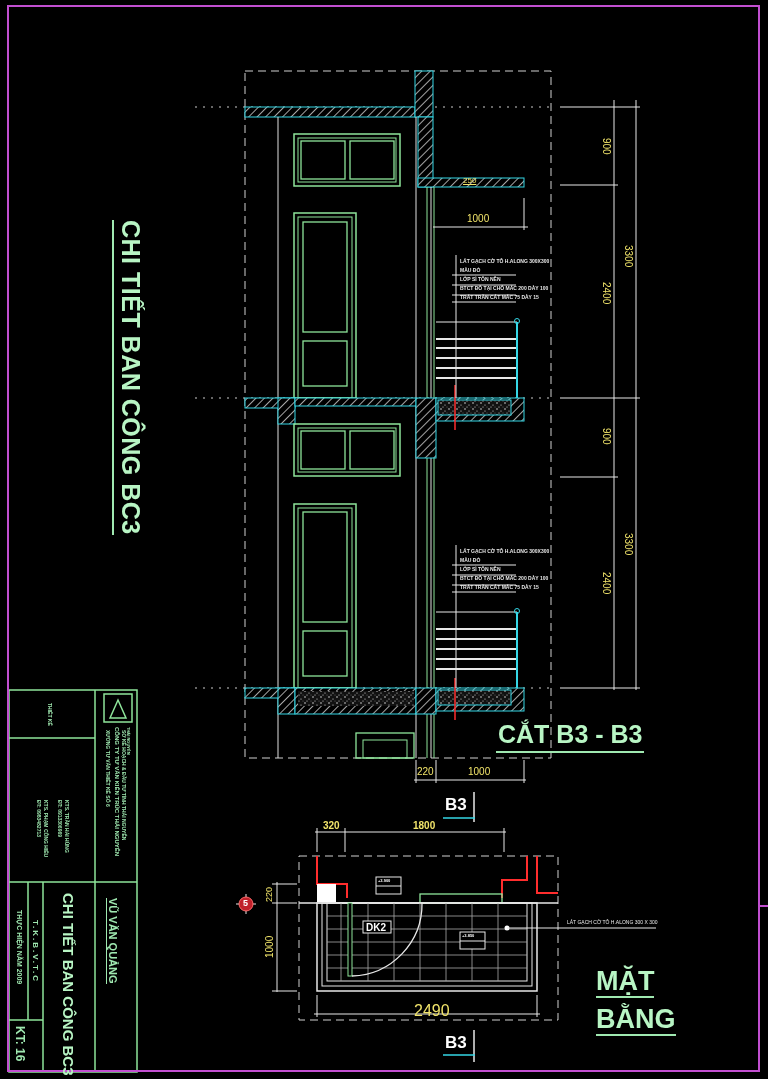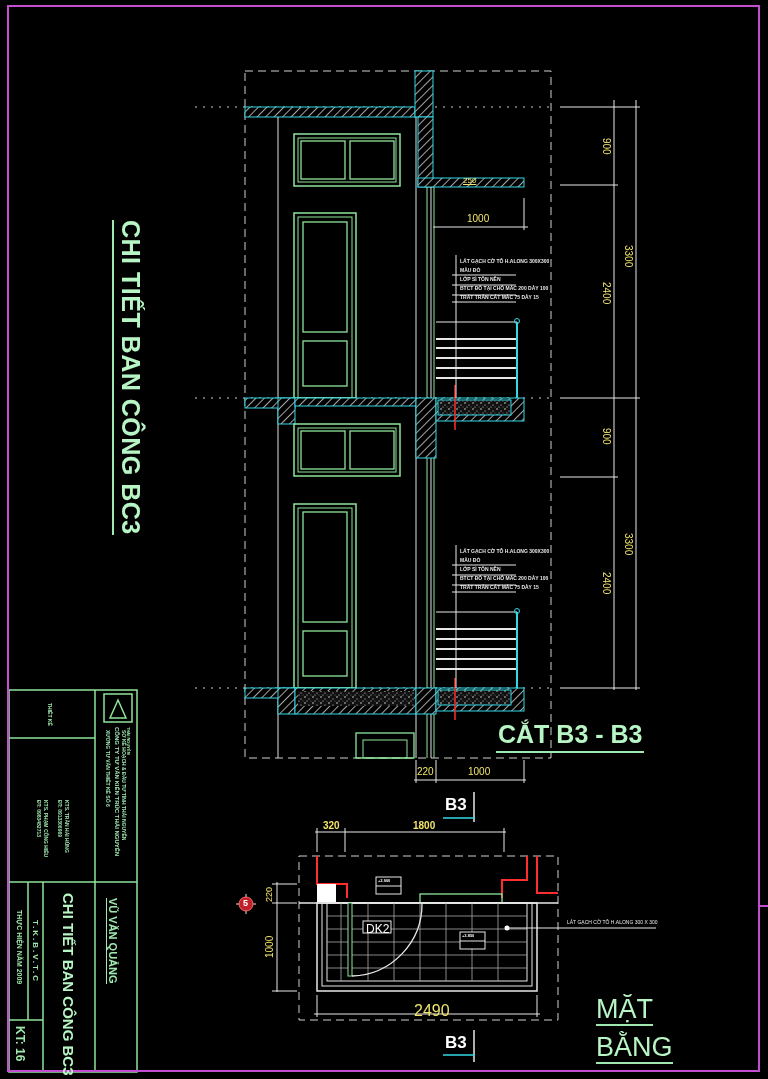--- a/index.html
+++ b/index.html
@@ -3,21 +3,21 @@
   <meta charset="utf-8">
   <style>
     html, body { margin: 0; padding: 0; background: #000; }
     body { width: 768px; height: 1079px; position: relative; overflow: hidden; font-family: "Liberation Sans", sans-serif; }
     #cad { position: absolute; left: 0; top: 0; width: 768px; height: 1079px; }
     .sheet-border { position: absolute; left: 7px; top: 5px; width: 753px; height: 1067px; border: 2px solid #c24fd0; box-sizing: border-box; }
     .vt { position: absolute; transform-origin: 0 0; white-space: nowrap; }
     .main-title { left: 110px; top: 220px; transform: translate(0,0) rotate(90deg) translate(0,-100%); color: #b8f5c4; font-weight: bold; font-size: 25px; letter-spacing: 0.5px; border-bottom: 2px solid #9fe8b0; padding-bottom: 2px; }
     .main-title { transform: rotate(90deg); left: 145px; top: 220px; }
     .section-title { position: absolute; left: 496px; top: 720px; color: #b8f5c4; font-weight: bold; font-size: 25px; border-bottom: 2px solid #9fe8b0; padding: 0 2px 2px 2px; }
-    .plan-title { position: absolute; left: 596px; color: #b8f5c4; font-weight: normal; font-size: 27px; border-bottom: 2px solid #9fe8b0; line-height: 30px; margin-top: 28px; }
+    .plan-title { position: absolute; left: 596px; color: #b8f5c4; font-weight: bold; font-size: 27px; border-bottom: 2px solid #9fe8b0; line-height: 30px; }
     .tb-text { position: absolute; transform-origin: 0 0; transform: rotate(90deg); white-space: nowrap; color: #9fe8b0; font-weight: bold; }
   </style>
 </head>
 <body>
 
 <svg id="cad" viewBox="0 0 768 1079" xmlns="http://www.w3.org/2000/svg">
   <defs>
     <pattern id="hatch" width="6" height="6" patternUnits="userSpaceOnUse" patternTransform="rotate(45)">
       <rect width="6" height="6" fill="#000"></rect>
       <line x1="0" y1="0" x2="0" y2="6" stroke="#cfcfcf" stroke-width="1.6"></line>
@@ -268,21 +268,21 @@
   <div>TRÁT TRẦN CÁT MÁC 75 DÀY 15</div>
 </div>
 
 <div style="position:absolute;left:445px;top:795px;color:#fff;font-size:17px;font-weight:bold;">B3</div>
 <div style="position:absolute;left:445px;top:1033px;color:#fff;font-size:17px;font-weight:bold;">B3</div>
 <div style="position:absolute;left:323px;top:820px;color:#f1e46a;font-size:10px;font-weight:bold;">320</div>
 <div style="position:absolute;left:413px;top:820px;color:#f1e46a;font-size:10px;font-weight:bold;">1800</div>
 <div class="tb-text" style="left:276px;top:885px;color:#f1e46a;font-size:9px;font-weight:normal;transform:rotate(-90deg);transform-origin:0 0;top:902px;left:264px;">220</div>
 <div class="tb-text" style="color:#f1e46a;font-size:10px;font-weight:normal;transform:rotate(-90deg);transform-origin:0 0;top:958px;left:264px;">1000</div>
 <div style="position:absolute;left:414px;top:1002px;color:#f1e46a;font-size:16px;">2490</div>
-<div style="position:absolute;left:366px;top:922px;color:#fff;font-size:12px;font-weight:normal;">DK2</div>
+<div style="position:absolute;left:366px;top:922px;color:#fff;font-size:10px;font-weight:bold;">DK2</div>
 <div style="position:absolute;left:378px;top:878px;color:#fff;font-size:4px;font-weight:bold;">+3.900</div>
 <div style="position:absolute;left:462px;top:933px;color:#fff;font-size:4px;font-weight:bold;">+3.850</div>
 <div style="position:absolute;left:243px;top:898px;color:#fff;font-size:9px;font-weight:bold;">5</div>
 <div style="position:absolute;left:567px;top:919px;color:#e8e8e8;font-size:5px;">LÁT GẠCH CỜ TÔ H.ALONG 300 X 300</div>
 
 <div class="tb-text" style="left:131px;top:727px;font-size:4px;">THÁI NGUYÊN</div>
 <div class="tb-text" style="left:127px;top:730px;font-size:5px;">SỞ KẾ HOẠCH &amp; ĐẦU TƯ TỈNH THÁI NGUYÊN</div>
 <div class="tb-text" style="left:120px;top:727px;font-size:6px;">CÔNG TY TƯ VẤN KIẾN TRÚC THÁI NGUYÊN</div>
 <div class="tb-text" style="left:111px;top:730px;font-size:5px;">XƯỞNG TƯ VẤN THIẾT KẾ SỐ 6</div>
 <div class="tb-text" style="left:53px;top:703px;font-size:5px;">THIẾT KẾ</div>

